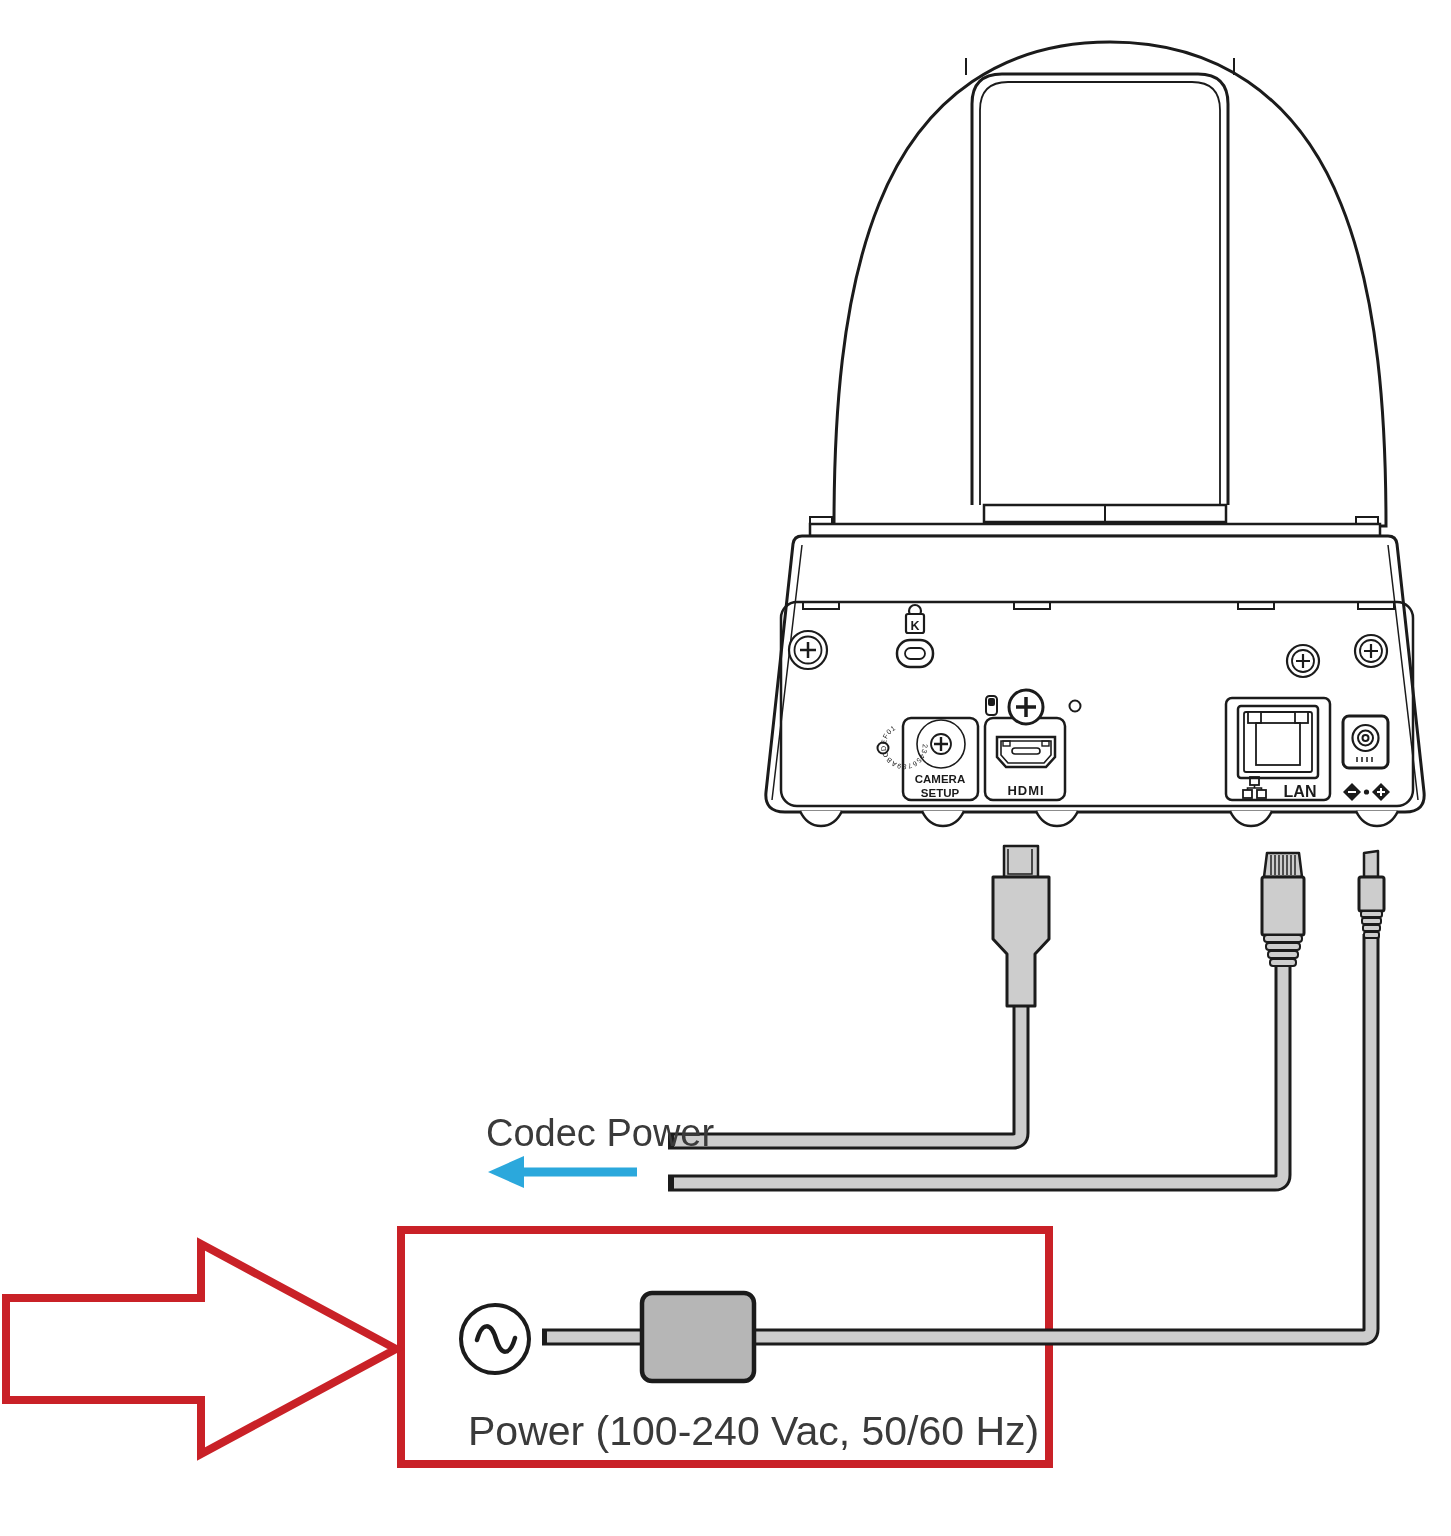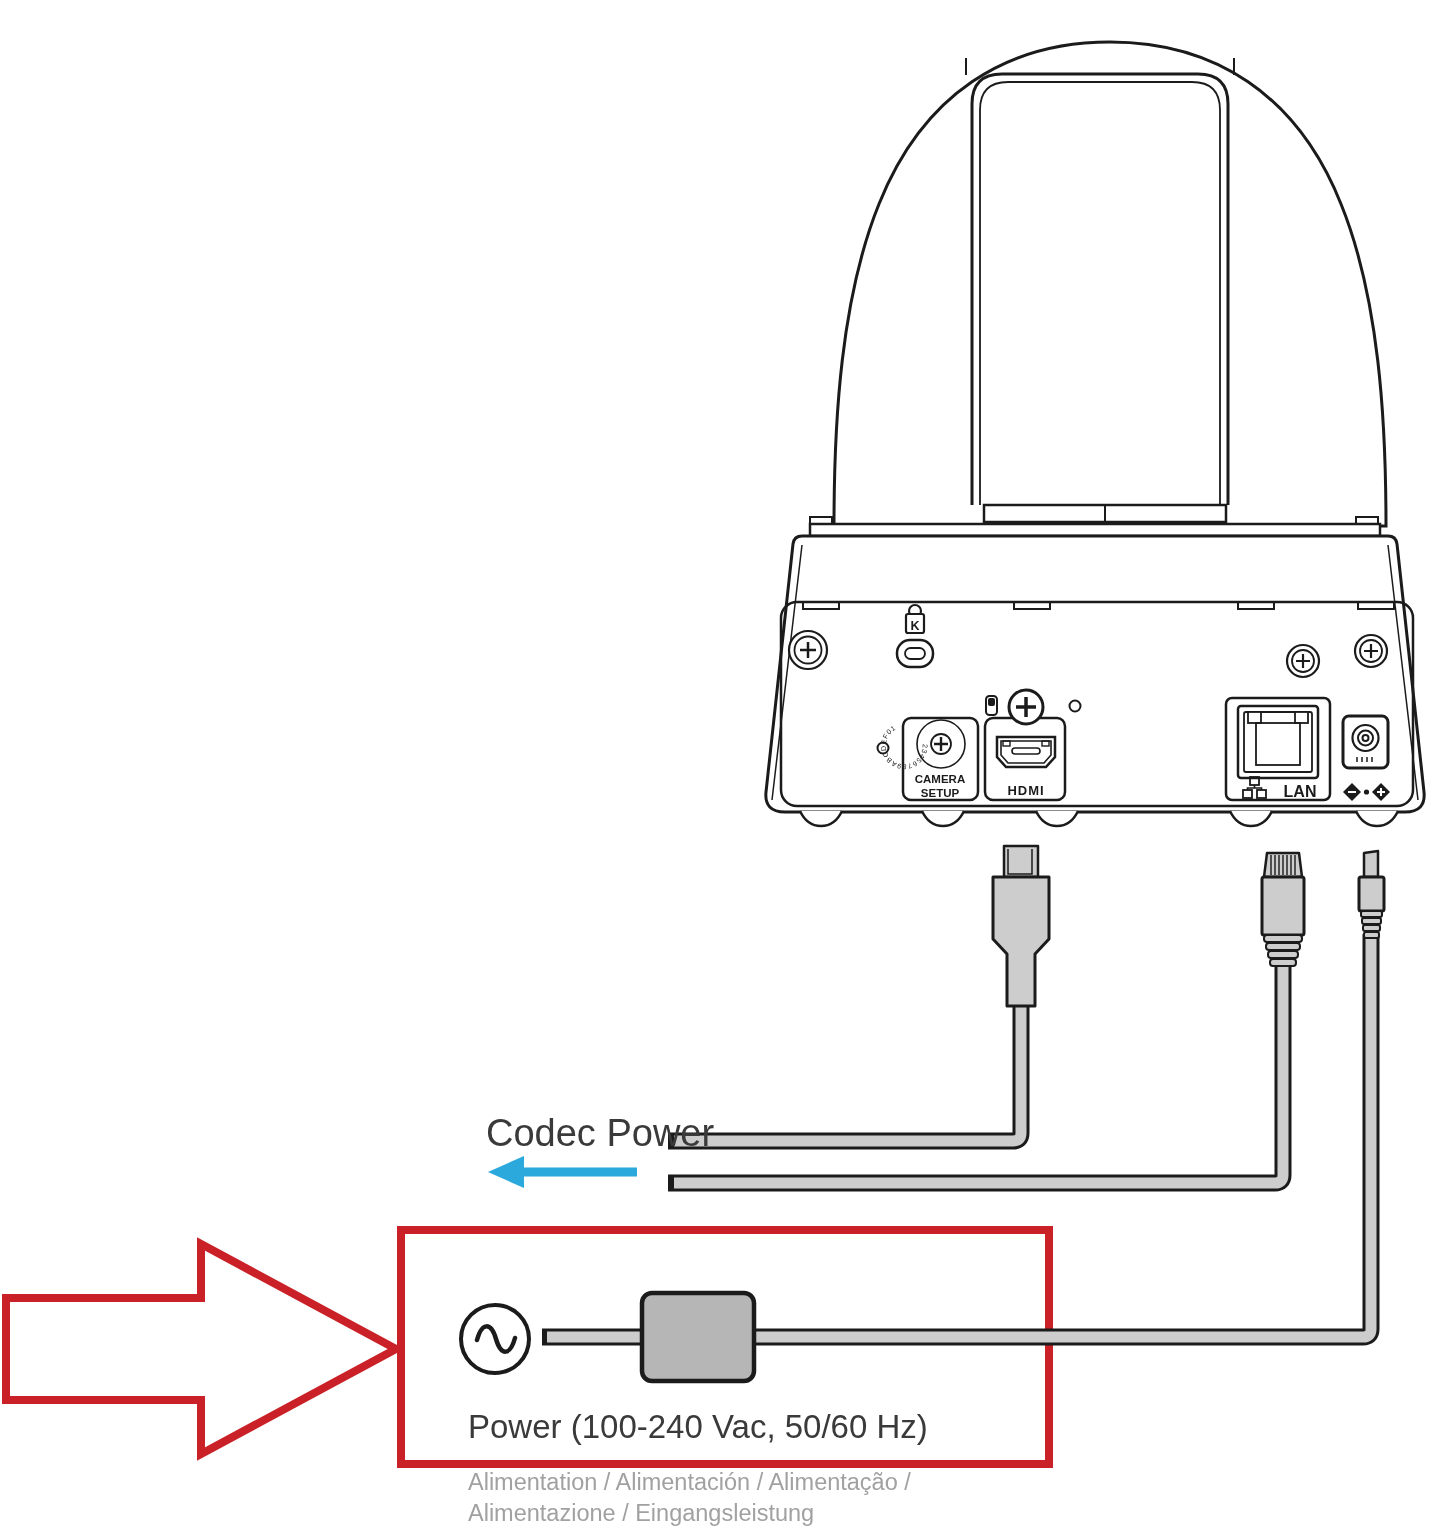--- a/index.html
+++ b/index.html
@@ -23,21 +23,21 @@
 
   text{font-family:"Liberation Sans", sans-serif;fill:var(--line-dark);}
   .panel-label{font-weight:bold;font-size:11.5px;text-anchor:middle;}
   .hdmi-label{font-weight:bold;font-size:13px;letter-spacing:1px;text-anchor:middle;}
   .lan-label{font-weight:bold;font-size:16px;text-anchor:middle;}
   .k-label{font-weight:bold;font-size:12.5px;text-anchor:middle;}
   .dial-digits{font-size:7px;letter-spacing:0.8px;}
 
   .html-label{position:absolute;color:var(--text-dark);white-space:nowrap;}
   #codec-plus-label{left:486px;top:1112px;font-size:38px;}
-  #power-label{left:468px;top:1408px;font-size:33px;}
+  #power-label{left:468px;top:1408px;font-size:41px;}
   #translations{left:468px;top:1467px;font-size:23.5px;line-height:31px;
                 color:var(--text-muted);}
 </style>
 </head>
 <body>
 
 <div id="stage">
 
 <svg width="1451" height="1536" viewBox="0 0 1451 1536">
 
@@ -219,18 +219,14 @@
   <g>
     <path class="blue-line" d="M637,1172 H521"></path>
     <path class="blue-head" d="M524,1156 V1188 L488,1172 Z"></path>
   </g>
 </svg>
 
 <div class="html-label" id="codec-plus-label">Codec Power</div>
 
 <div class="html-label" id="power-label">Power (100-240 Vac, 50/60 Hz)</div>
 
-<div class="html-label" id="translations">
-  <div>Alimentation / Alimentación / Alimentação /</div>
-  <div>Alimentazione / Eingangsleistung</div>
+
 </div>
 
-</div>
-
 </body></html>

